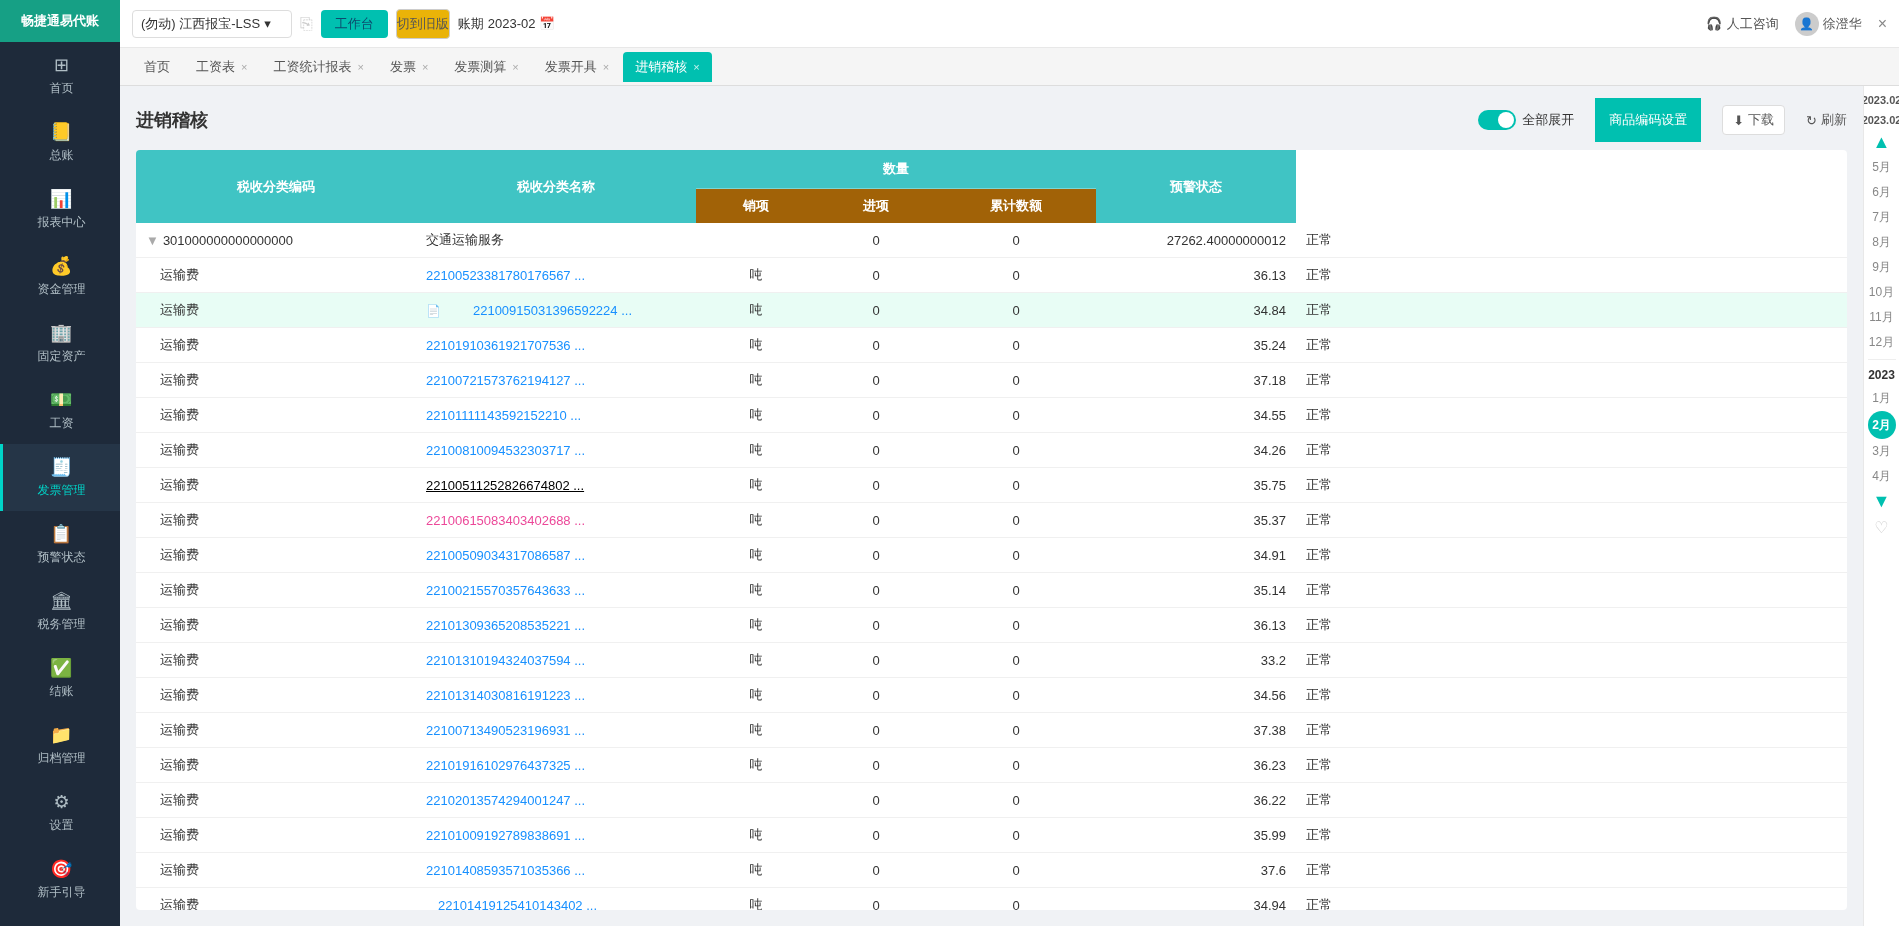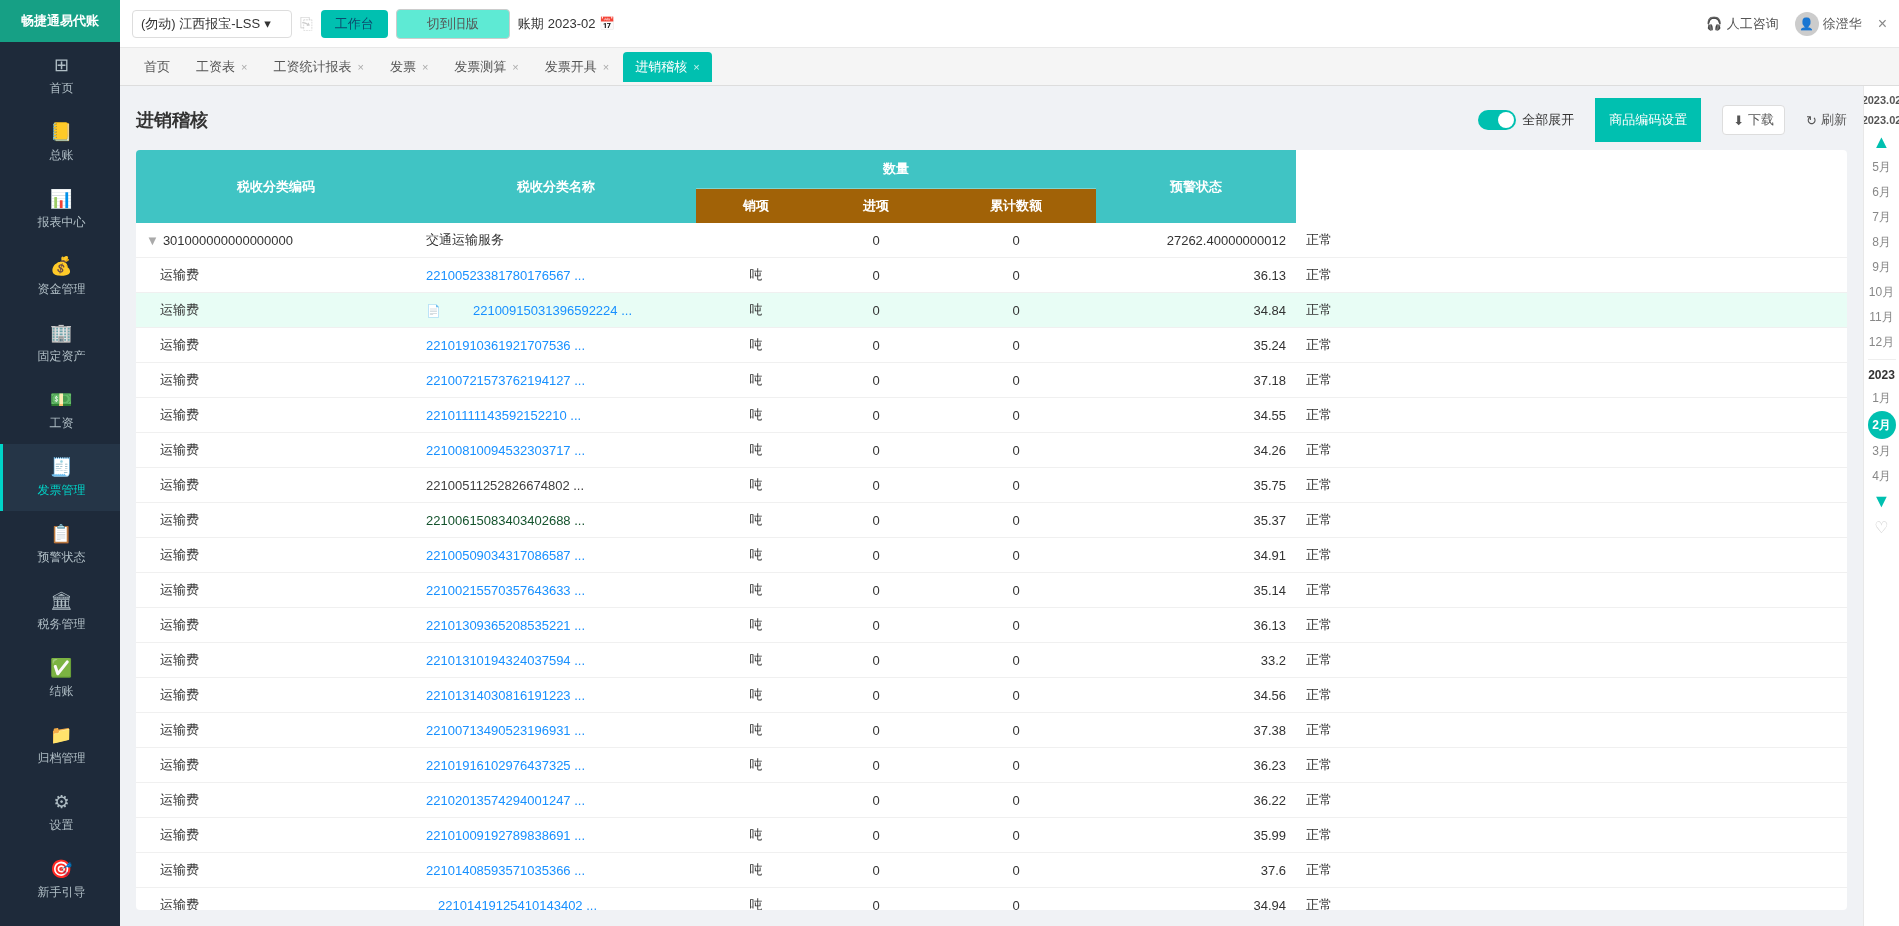--- a/index.html
+++ b/index.html
@@ -81,25 +81,25 @@
     .topbar-btn {
       background: #00c0b0;
       color: #0c4a6e;
       border: none;
       border-radius: 4px;
       padding: 5px 14px;
       cursor: pointer;
       font-size: 13px;
     }
     .topbar-btn-outline {
-      background: #5eead4;
+      background: #eab308;
       color: #555;
       border: 1px solid #ccc;
       border-radius: 4px;
-      padding: 5px 30px;
+      padding: 5px 0;
       cursor: pointer;
       font-size: 13px;
     }
     .topbar-period {
       display: flex;
       align-items: center;
       gap: 4px;
       font-size: 13px;
       color: #333;
     }
@@ -575,30 +575,30 @@
                 <td style="padding-left: 24px;">运输费</td>
                 <td><span style="color: rgb(24, 144, 255); cursor: pointer;">221008100945323037​17 ...</span></td>
                 <td class="td-center">吨</td>
                 <td class="td-center">0</td>
                 <td class="td-center">0</td>
                 <td class="td-right">34.26</td>
                 <td>正常</td>
               </tr>
               <tr>
                 <td style="padding-left: 24px;">运输费</td>
-                <td><span style="color: #404040; cursor: pointer;">221005112528266748​02 ...</span></td>
+                <td><span style="color: #000000; cursor: pointer; text-decoration: underline;">221005112528266748​02 ...</span></td>
                 <td class="td-center">吨</td>
                 <td class="td-center">0</td>
                 <td class="td-center">0</td>
                 <td class="td-right">35.75</td>
                 <td>正常</td>
               </tr>
               <tr>
                 <td style="padding-left: 24px;">运输费</td>
-                <td><span style="color: #14532d; cursor: pointer; text-align: right;">221006150834034026​88 ...</span></td>
+                <td><span style="color: #ec4899; cursor: pointer; text-align: right;">221006150834034026​88 ...</span></td>
                 <td class="td-center">吨</td>
                 <td class="td-center">0</td>
                 <td class="td-center">0</td>
                 <td class="td-right">35.37</td>
                 <td>正常</td>
               </tr>
               <tr>
                 <td style="padding-left: 24px;">运输费</td>
                 <td><span style="color: rgb(24, 144, 255); cursor: pointer;">221005090343170865​87 ...</span></td>
                 <td class="td-center">吨</td>

